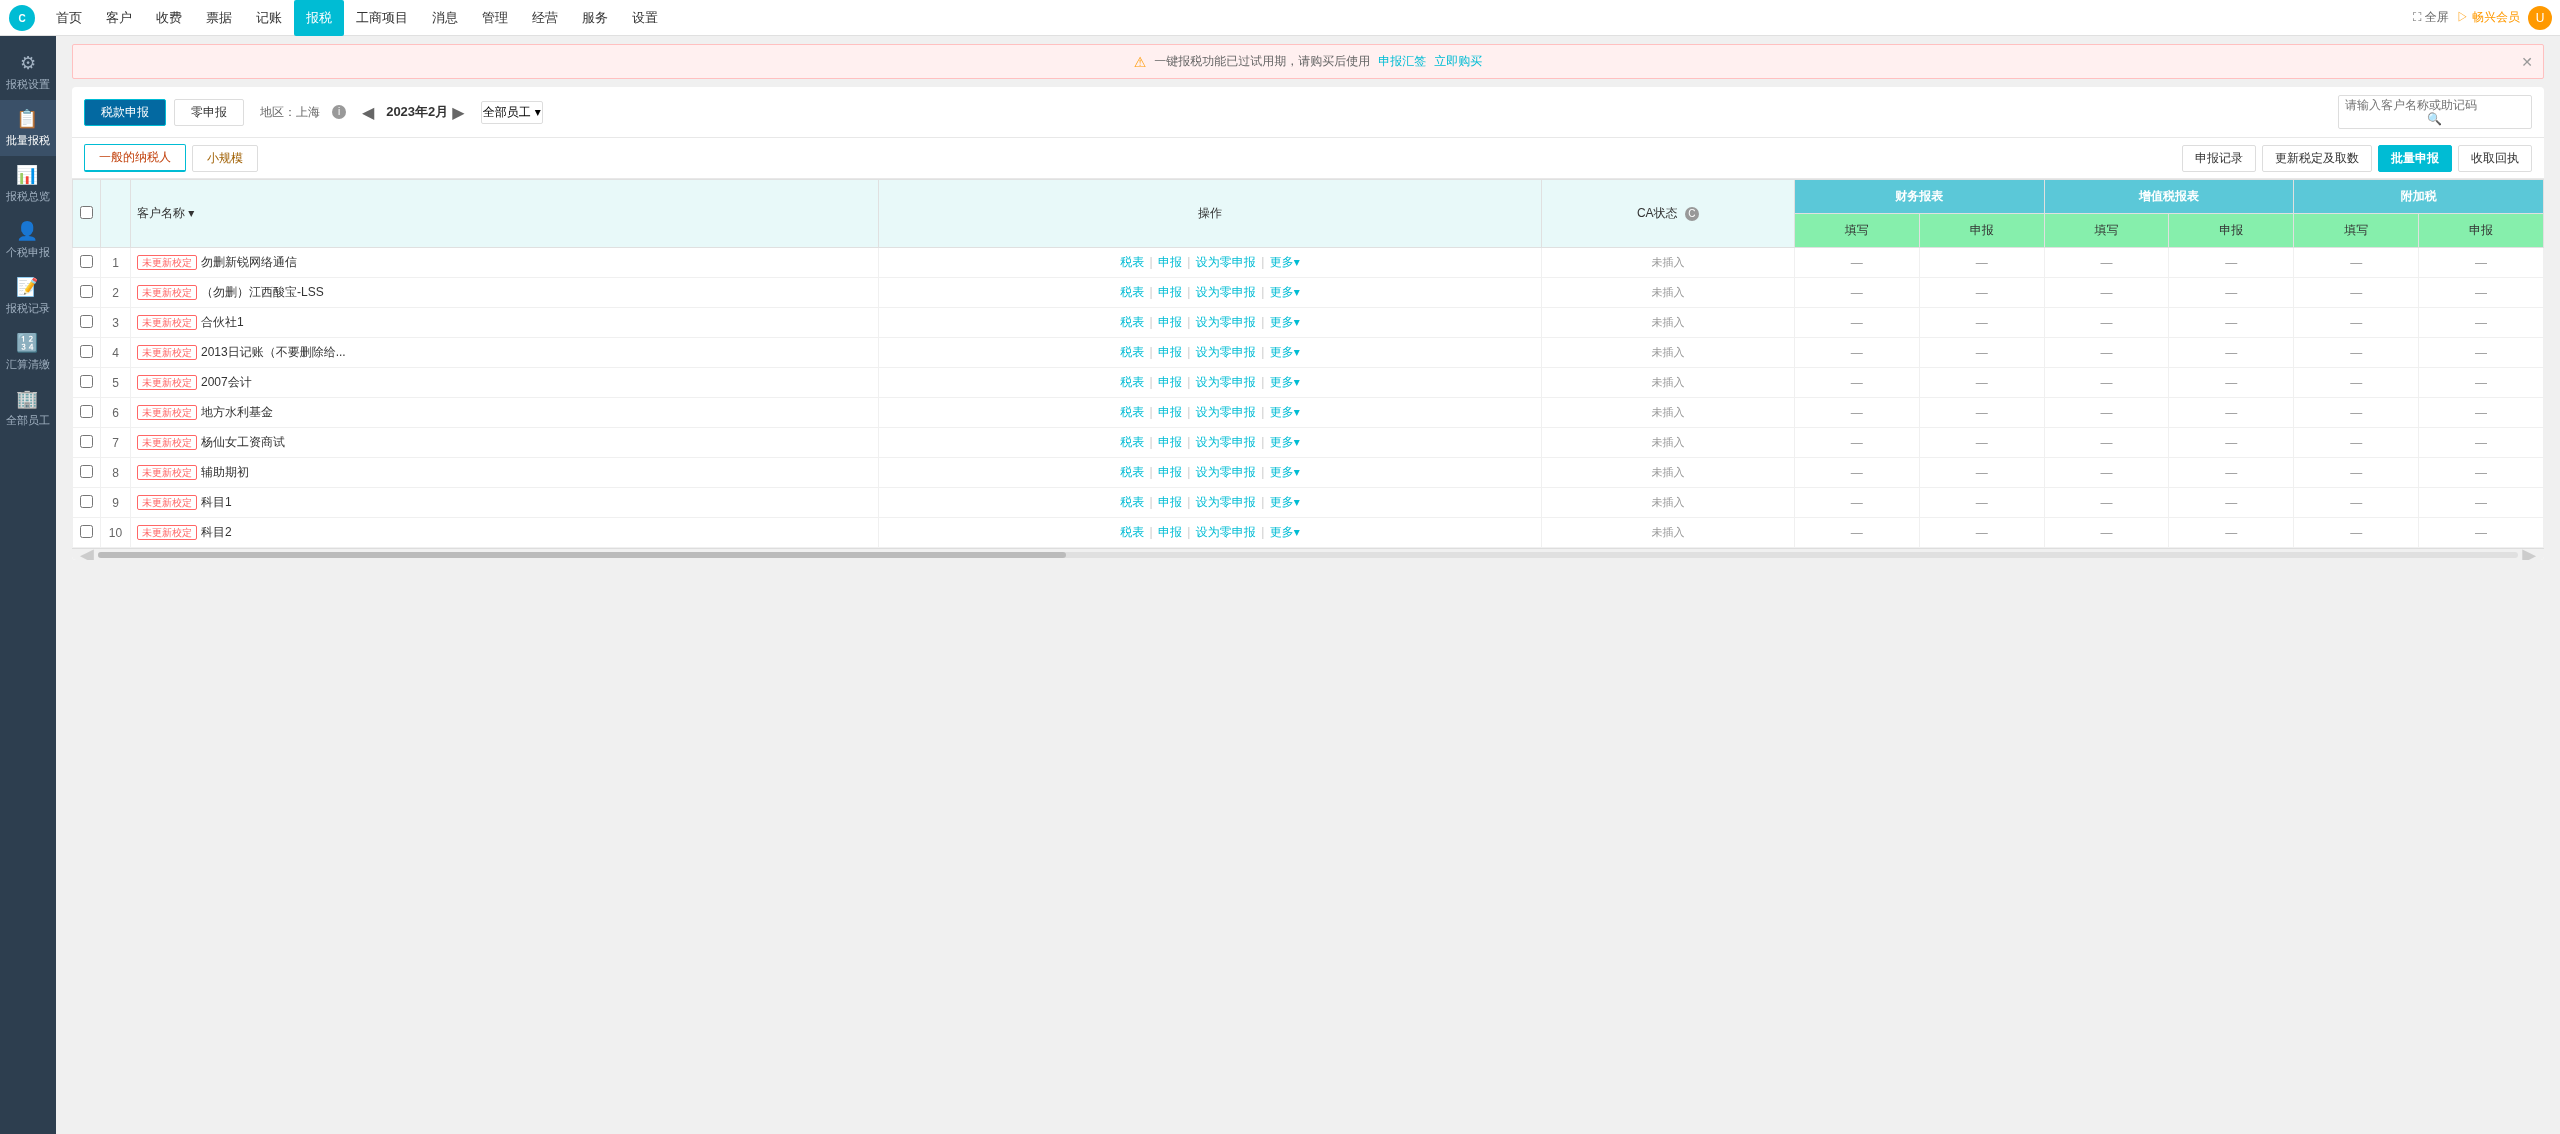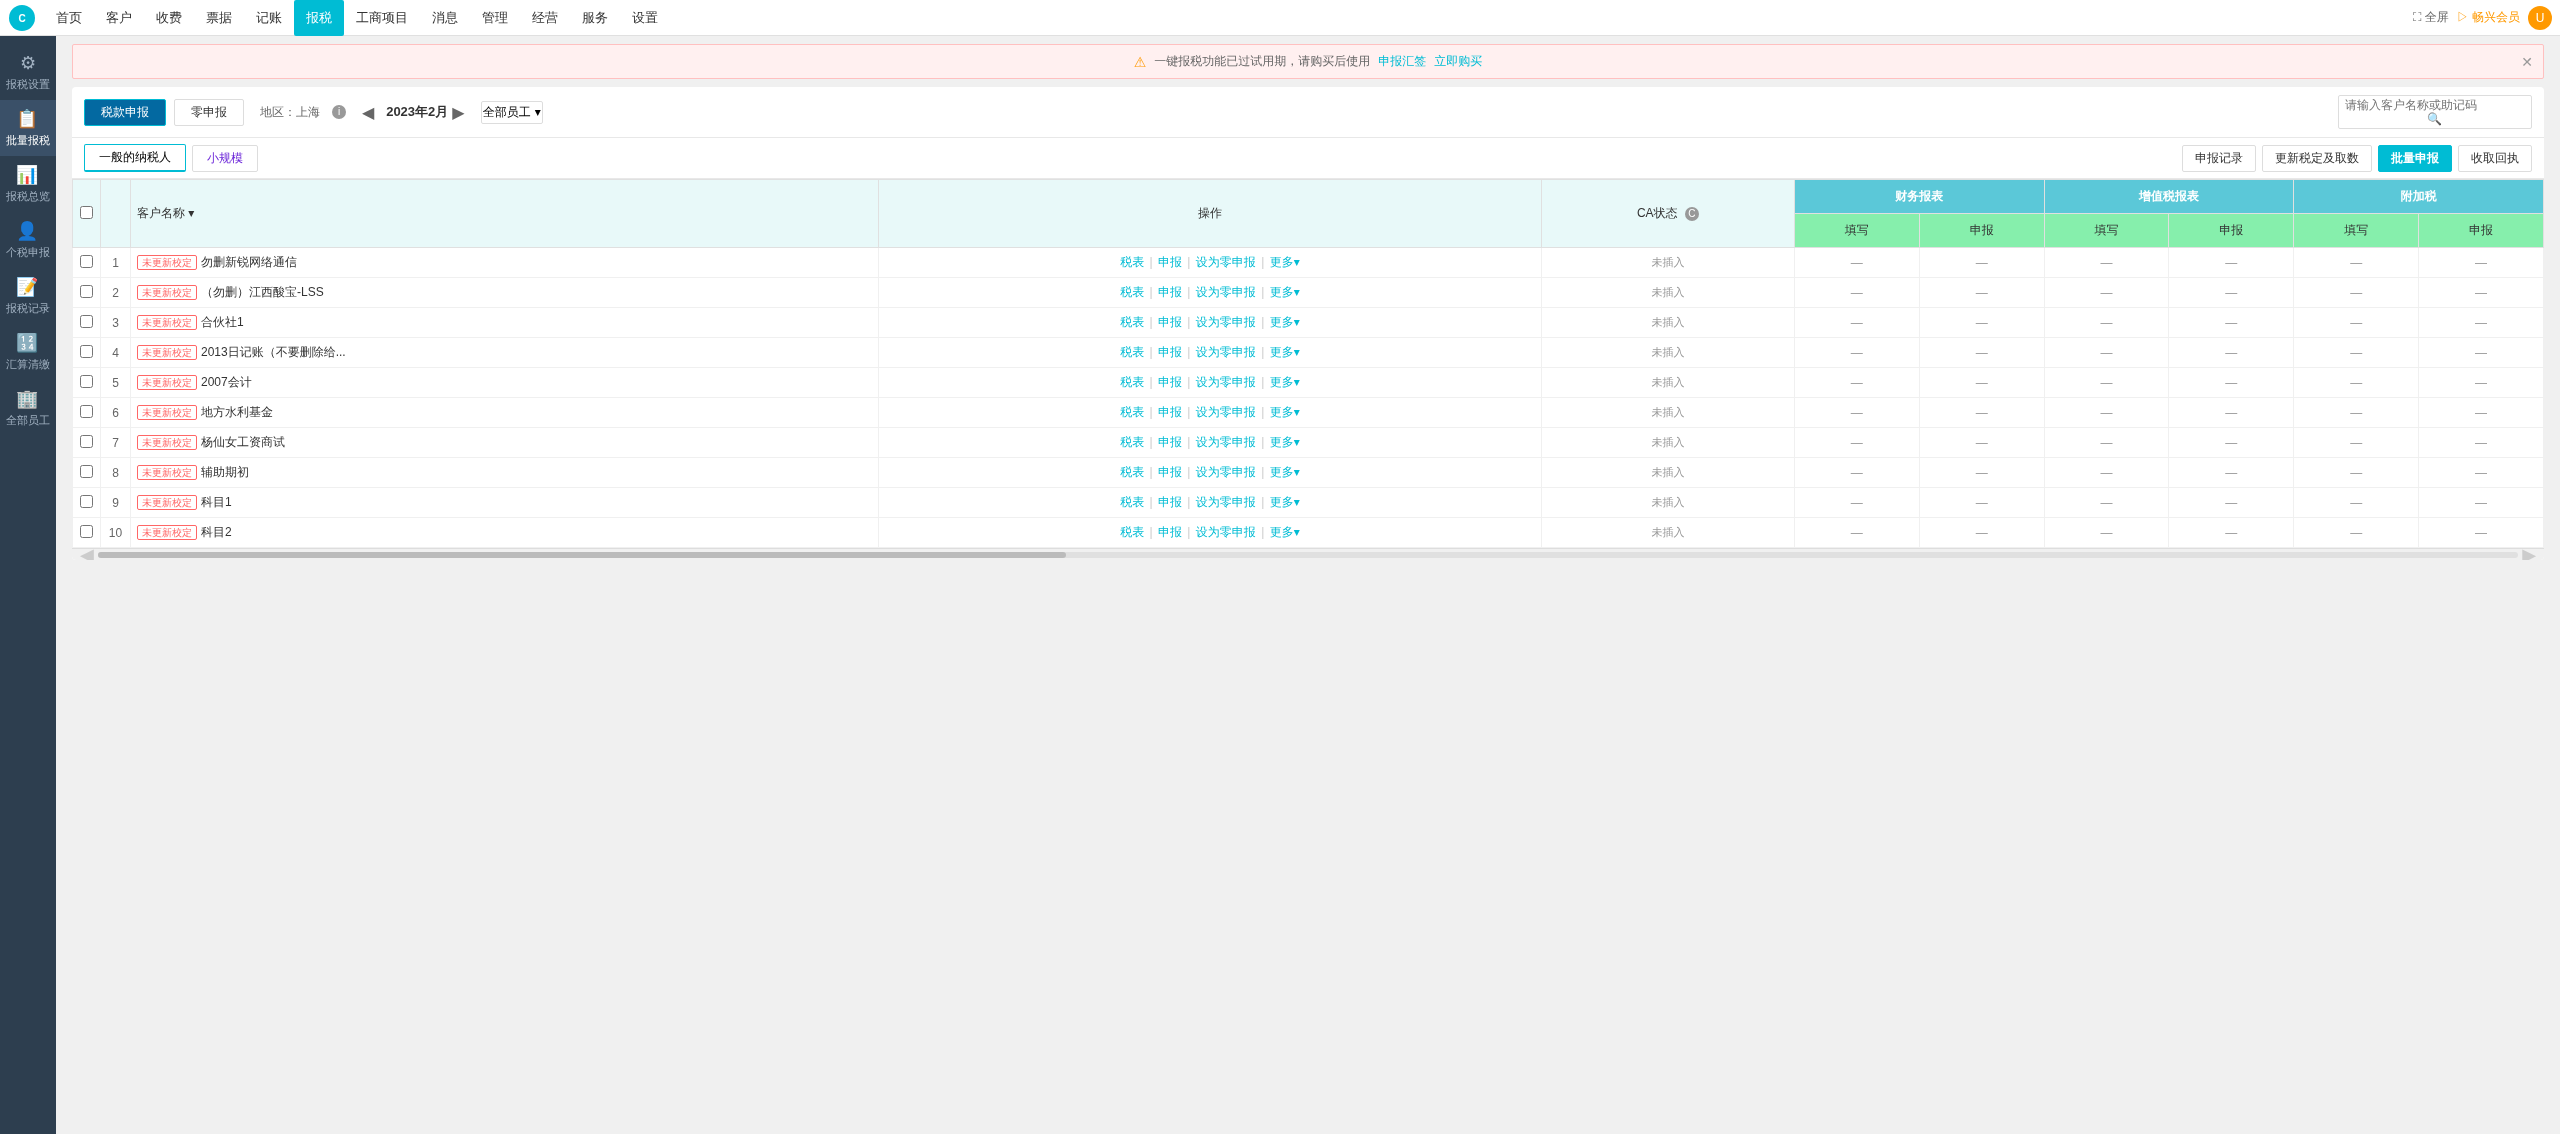--- a/index.html
+++ b/index.html
@@ -43,22 +43,22 @@
     .date-nav { display: flex; align-items: center; gap: 4px; margin-left: 8px; }
     .date-nav .arrow { cursor: pointer; color: #666; font-size: 16px; }
     .date-nav .date-text { font-size: 13px; color: #333; font-weight: bold; min-width: 70px; text-align: right; }
     .employee-select { display: flex; align-items: center; gap: 4px; margin-left: 8px; border: 1px solid #ddd; border-radius: 2px; padding: 2px 1px; cursor: pointer; font-size: 12px; }
     .search-box { margin-left: auto; display: flex; align-items: center; border: 1px solid #ddd; border-radius: 2px; padding: 2px 6px; }
     .search-box input { border: none; outline: none; font-size: 12px; width: 180px; color: #999; }
     .search-icon { color: #999; cursor: pointer; }
 
     
     .panel-toolbar2 { display: flex; align-items: center; padding: 6px 12px; border-bottom: 1px solid #e8e8e8; gap: 6px; }
-    .type-tab { padding: 4px 14px; border: 1px solid #ddd; border-radius: 2px; cursor: pointer; font-size: 12px; background: #fff; color: #6d28d9; }
-    .type-tab.active { border-color: #00bcd4; color: #000000; border-bottom: 2px solid #00bcd4; }
+    .type-tab { padding: 4px 14px; border: 1px solid #ddd; border-radius: 2px; cursor: pointer; font-size: 12px; background: #fff; color: #a16207; }
+    .type-tab.active { border-color: #00bcd4; color: #c2410c; border-bottom: 2px solid #00bcd4; }
     .action-btns { margin-left: auto; display: flex; gap: 6px; }
     .action-btn { padding: 4px 12px; border: 1px solid #ddd; border-radius: 2px; cursor: pointer; font-size: 12px; background: #fff; color: #333; }
     .action-btn.primary { background: #00bcd4; color: #fff; border-color: #00bcd4; font-weight: bold; }
 
     
     .table-container { overflow-x: auto; }
     table { width: 100%; border-collapse: collapse; font-size: 12px; }
     table thead tr { background: #e8f9f9; }
     table thead th { padding: 8px 6px; text-align: center; border: 1px solid #e0e0e0; color: #333; font-weight: normal; white-space: nowrap; }
     table thead th.sub-header { background: #86efac; }

